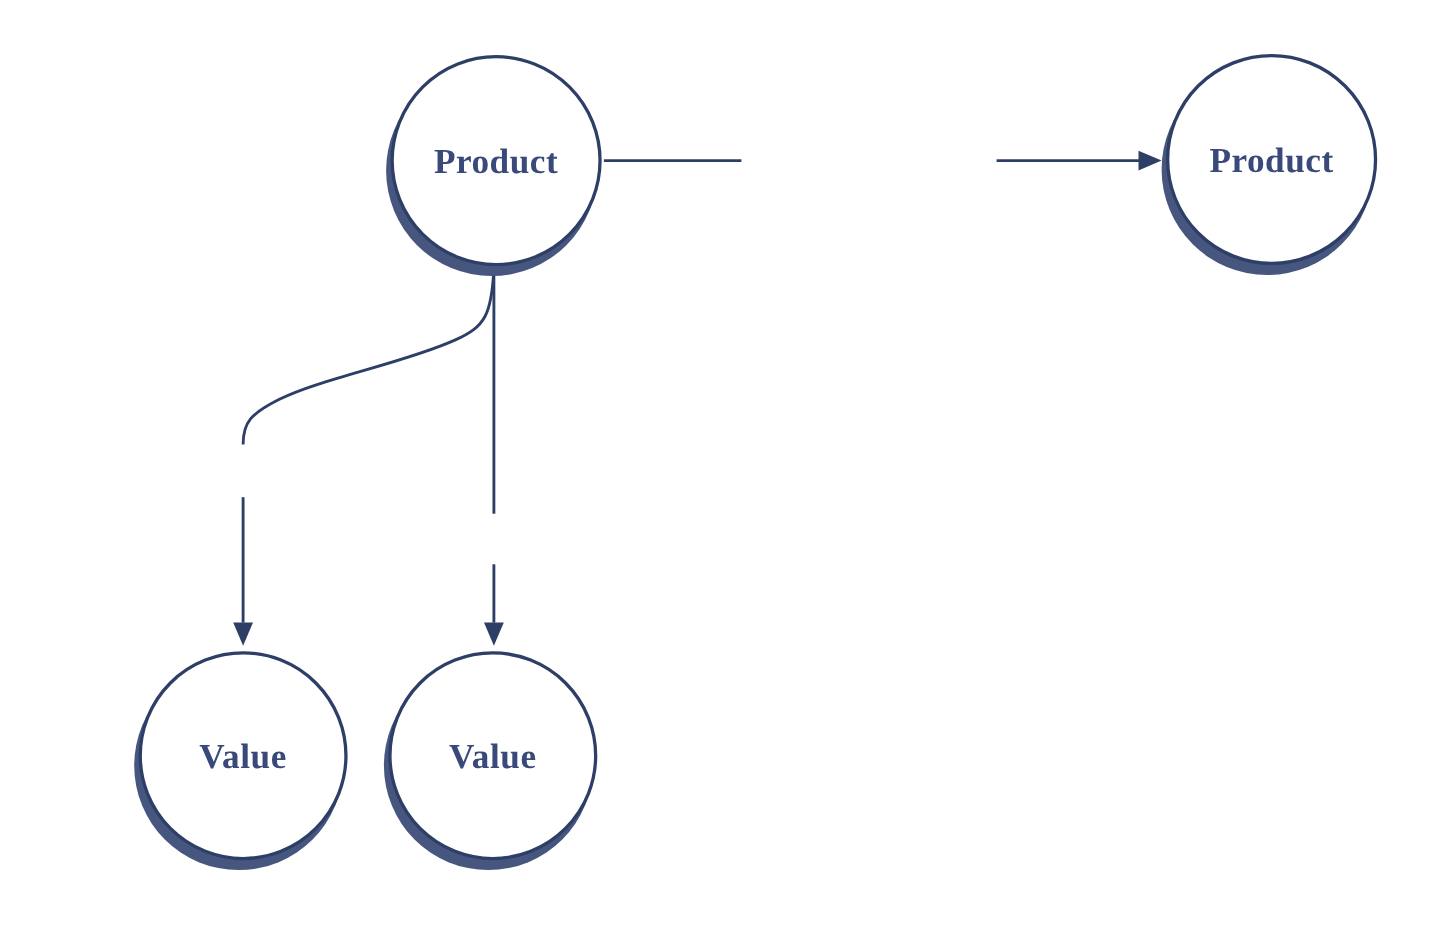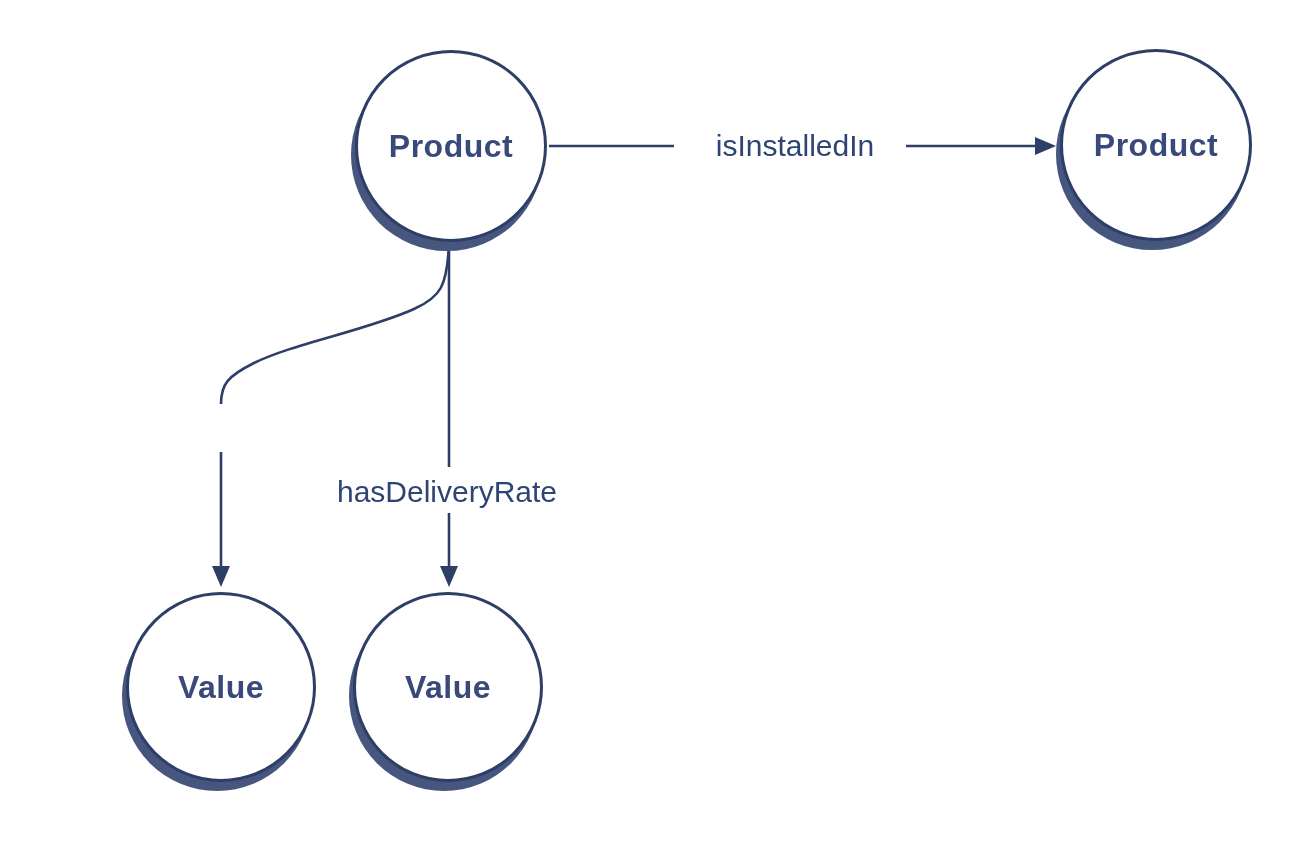--- a/index.html
+++ b/index.html
@@ -5,21 +5,21 @@
   html, body {
     margin: 0;
     padding: 0;
     background: #ffffff;
   }
   .canvas {
     position: relative;
     width: 1299px;
     height: 856px;
     background: #ffffff;
-    font-family: Liberation Sans, sans-serif;
+    font-family: Liberation Serif, serif;
     overflow: hidden;
   }
   .edges-svg {
     position: absolute;
     left: 0;
     top: 0;
     width: 1299px;
     height: 856px;
   }
   .edges-svg line,
@@ -102,18 +102,16 @@
   </div>
 
   <div class="node node-value node-value-left">
     <span>Value</span>
   </div>
 
   <div class="node node-value node-value-right">
     <span>Value</span>
   </div>
 
-  <div class="edge-label edge-label-isinstalledin">isInstalledIn</div>
 
 
-  <div class="edge-label edge-label-hasdeliveryrate">hasDeliveryRate</div>
 
 </div>
 
 </body></html>

